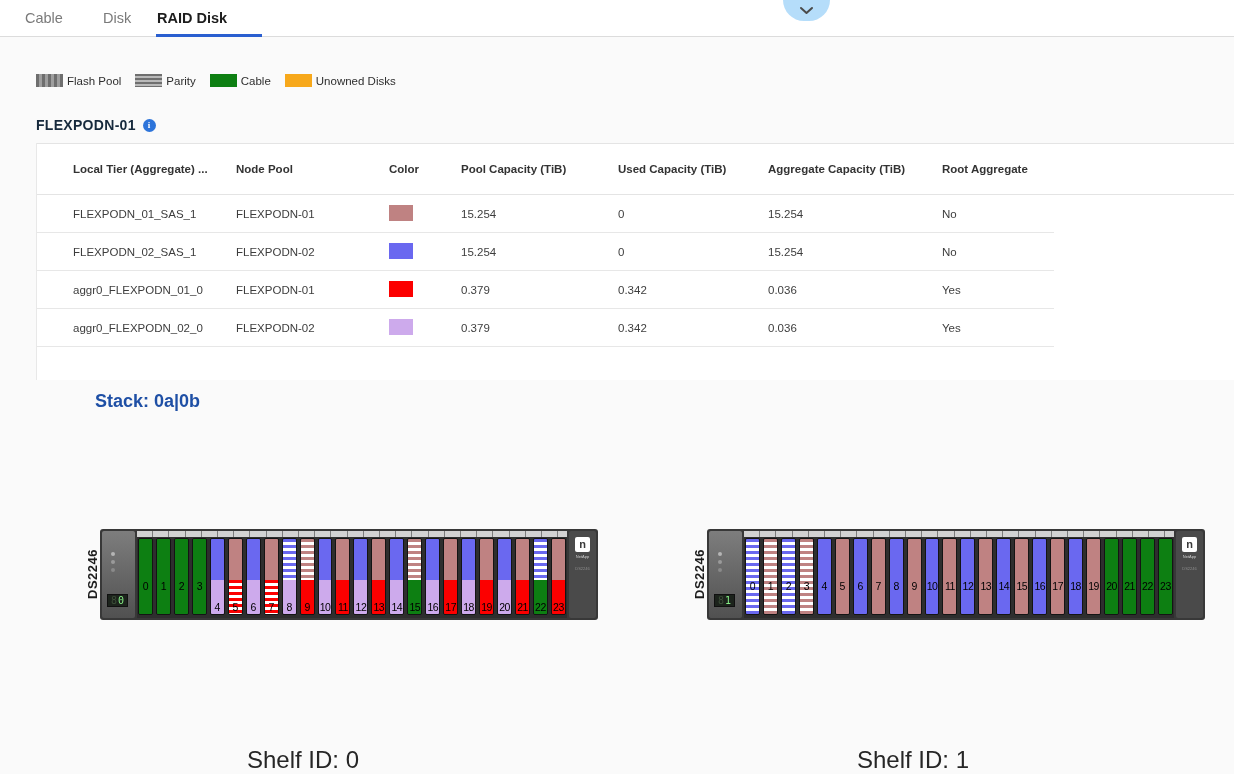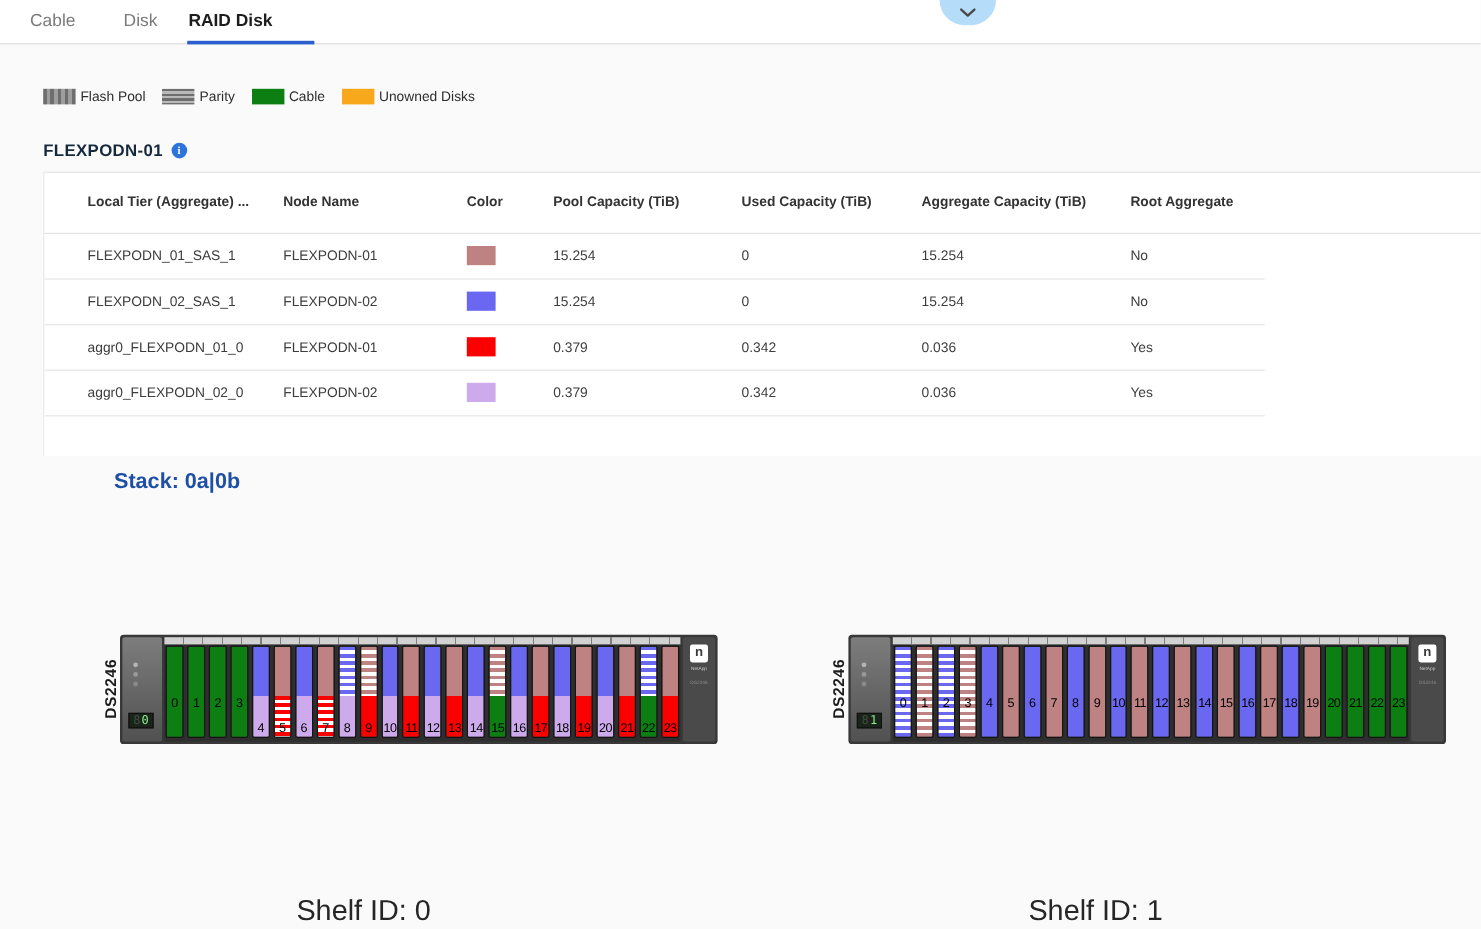--- a/index.html
+++ b/index.html
@@ -136,21 +136,21 @@
 </div>
 
 <div class="cluster-title">
   <span>FLEXPODN-01</span>
   <span class="info-icon">i</span>
 </div>
 
 <div class="cap-table">
   <div class="thead">
     <div class="th c1">Local Tier (Aggregate) ...</div>
-    <div class="th">Node Name</div>
+    <div class="th">Node Pool</div>
     <div class="th">Color</div>
     <div class="th">Pool Capacity (TiB)</div>
     <div class="th">Used Capacity (TiB)</div>
     <div class="th">Aggregate Capacity (TiB)</div>
     <div class="th">Root Aggregate</div>
   </div>
   <div id="table-body">
       <div class="tr">
         <div class="td c1">FLEXPODN_01_SAS_1</div>
         <div class="td">FLEXPODN-01</div>

